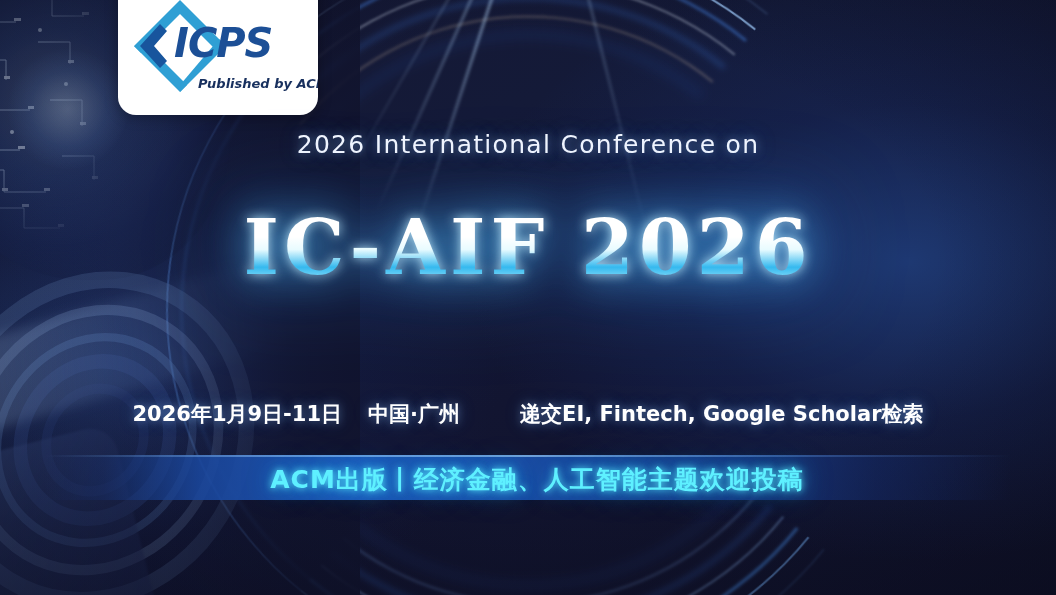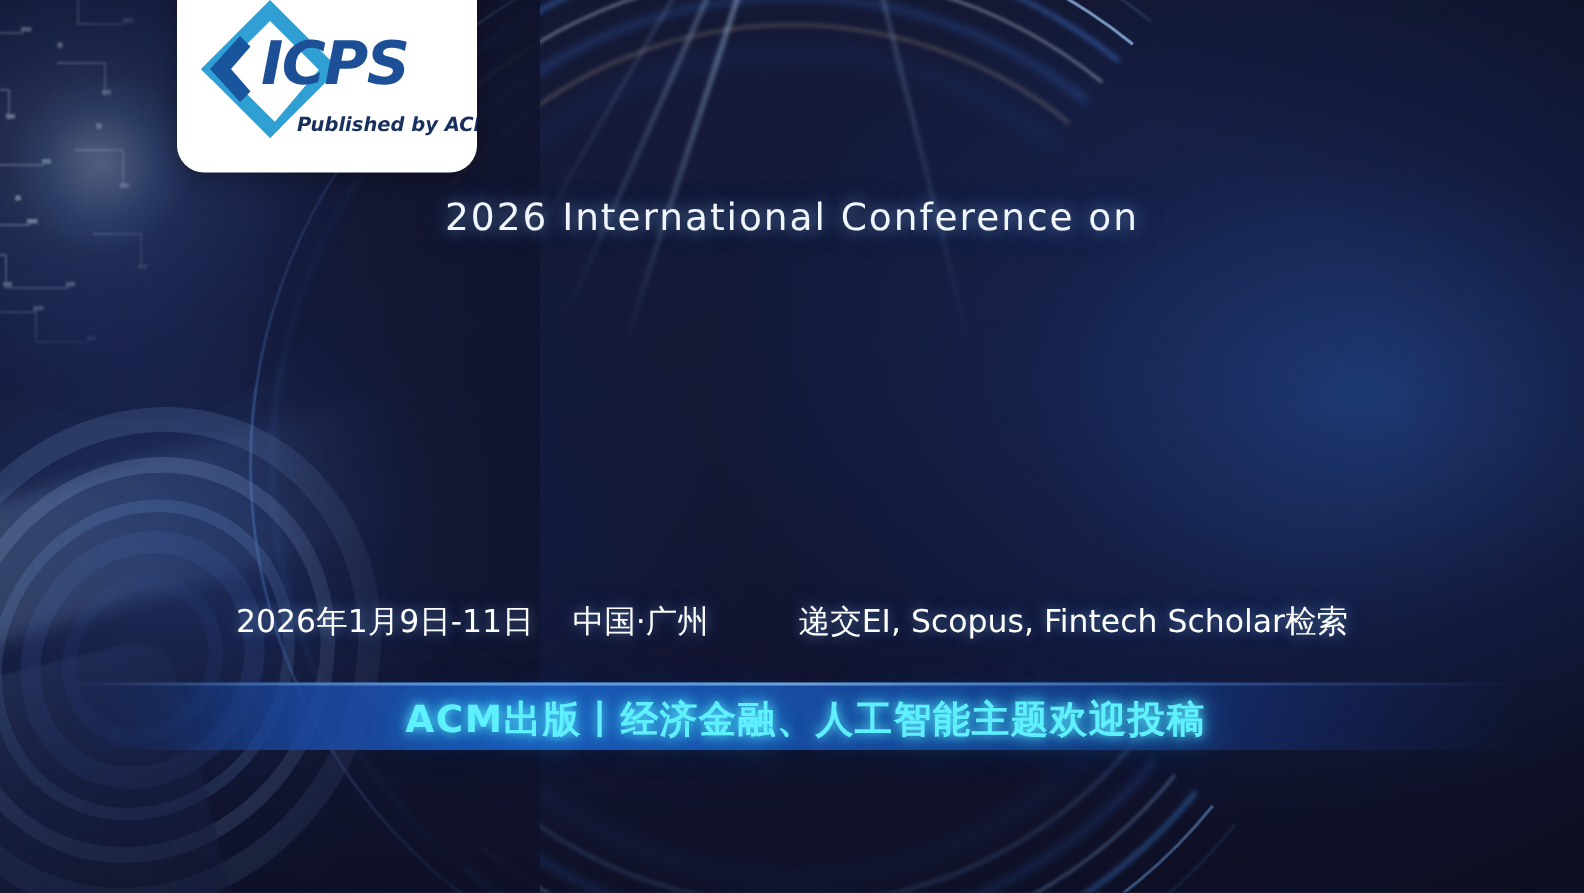--- a/index.html
+++ b/index.html
@@ -252,21 +252,21 @@
 
   .info-line {
     position: absolute;
     left: 0; right: 0; top: 400px;
     font-family: "DejaVu Sans", sans-serif;
     font-size: 21px;
     color: #ffffff;
     white-space: nowrap;
     text-shadow: 0 0 8px rgba(150,200,255,0.45), 0 0 18px rgba(70,140,230,0.30);
   }
-  .info-line .seg { display: inline-block; vertical-align: top; }
+  .info-line .seg { display: inline-block; vertical-align: top; font-weight: bold; }
   .gap-a { width: 26px; }
   .gap-b { width: 60px; }
 
   
   .banner {
     position: absolute;
     left: 45px; top: 455px;
     width: 966px; height: 45px;
     background:
       linear-gradient(90deg,
@@ -414,24 +414,25 @@
       <path d="M42 40 L22 62 L42 84 L49 77 L36 62 L49 47 Z" fill="#18559d"></path>
     </svg>
     <div class="logo-text">ICPS</div>
     <div class="logo-sub">Published by ACM</div>
   </div>
 
   <div class="content">
 
     <div class="en-line en1">2026 International Conference on</div>
 
+    <div class="main-title">IC-AIF 2026</div>
 
 
     <div class="info-line">
-      <span class="seg">2026年1月9日-11日</span><span class="seg gap-a"></span><span class="seg">中国·广州</span><span class="seg gap-b"></span><span class="seg">递交EI, Scopus, Fintech Scholar检索</span>
+      <span class="seg">2026年1月9日-11日</span><span class="seg gap-a"></span><span class="seg">中国·广州</span><span class="seg gap-b"></span><span class="seg">递交EI, Fintech, Google Scholar检索</span>
     </div>
 
   </div>
 
   <div class="banner">
     <div class="banner-hi"></div>
   </div>
   <div class="banner-text" style="position:absolute; left:18px; right:0; top:463px;">ACM出版丨经济金融、人工智能主题欢迎投稿</div>
 
 </div>

